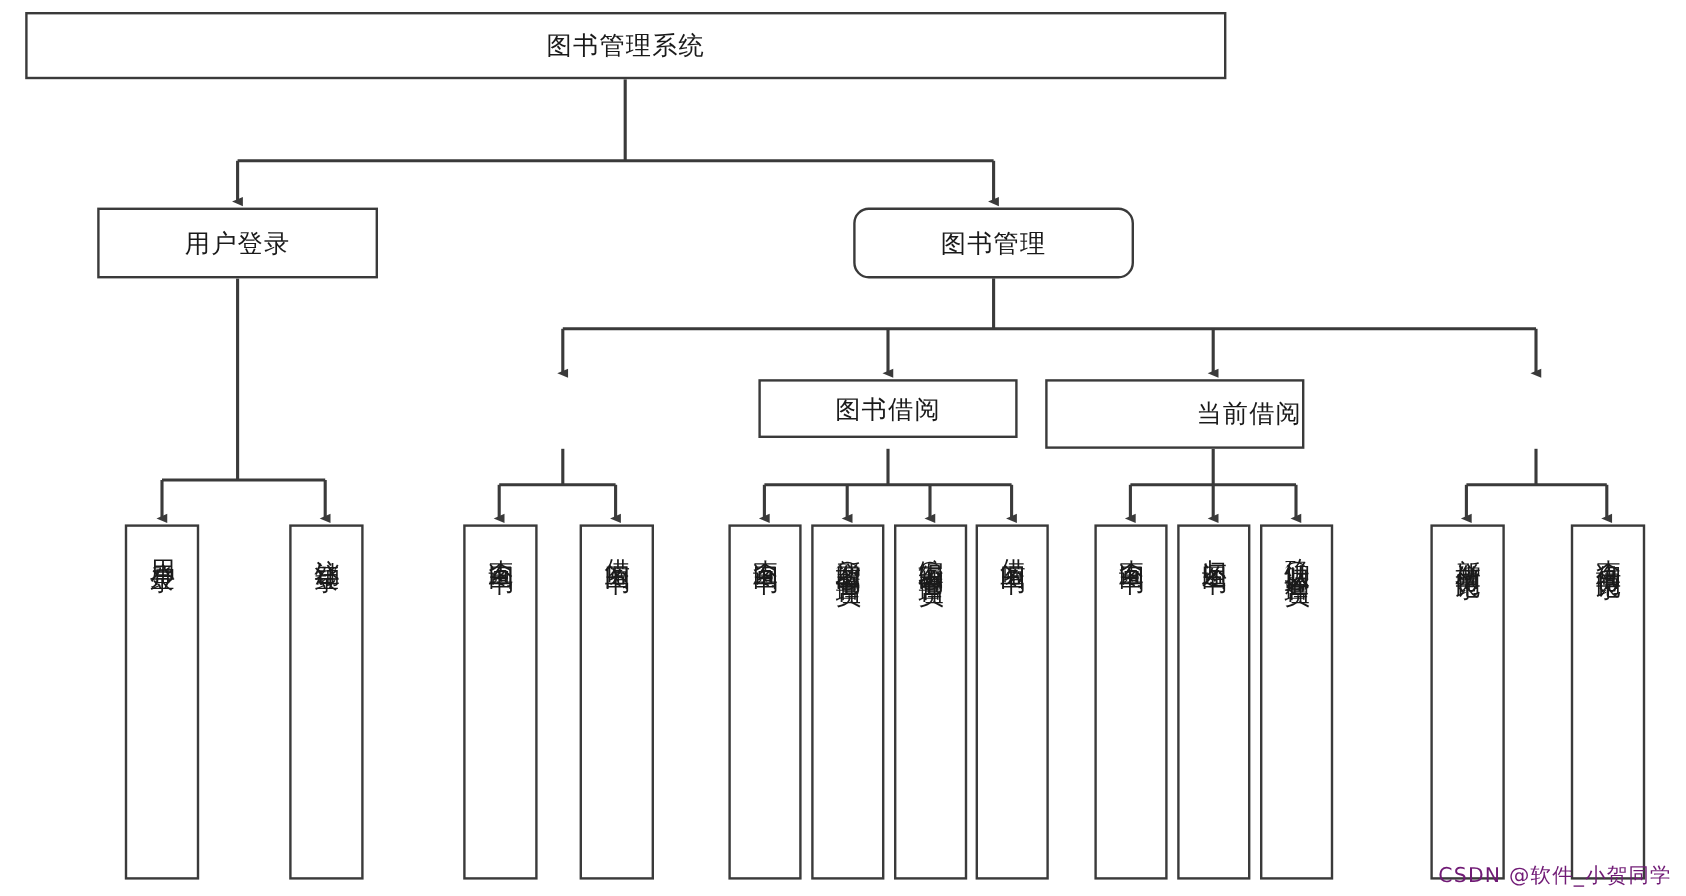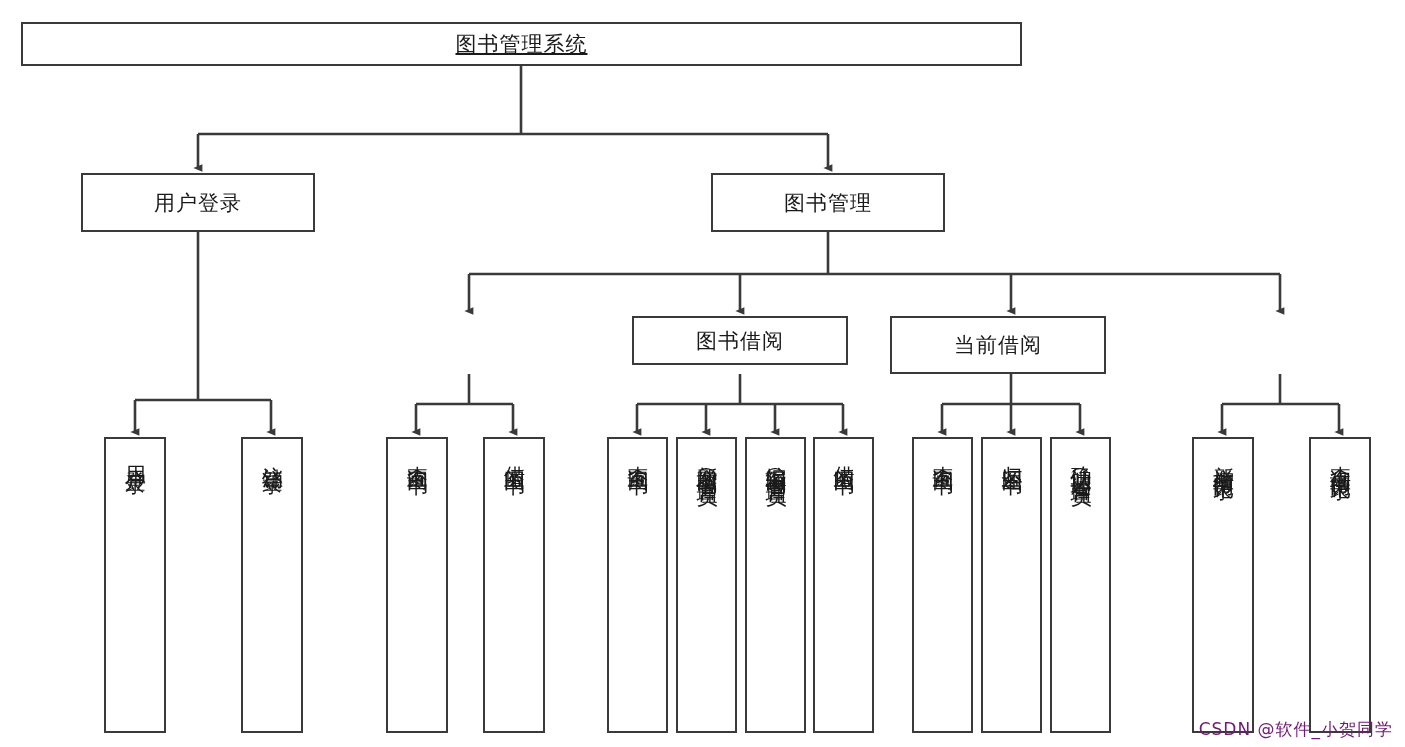--- a/index.html
+++ b/index.html
@@ -113,38 +113,38 @@
       <path d="M1011,404 L1011,432" marker-end="url(#arrow)"></path>
       <path d="M1080,404 L1080,432" marker-end="url(#arrow)"></path>
 
       <path d="M1280,374 L1280,404"></path>
       <path d="M1222,404 L1339,404"></path>
       <path d="M1222,404 L1222,432" marker-end="url(#arrow)"></path>
       <path d="M1339,404 L1339,432" marker-end="url(#arrow)"></path>
     </g>
   </svg>
 
-  <div class="node horiz" style="left:21px; top:22px; width:1001px; height:44px;text-decoration:underline;">
+  <div class="node horiz" style="left:21px; top:10px; width:1001px; height:56px;">
     <span class="hlabel">图书管理系统</span>
   </div>
 
   <div class="node horiz" style="left:81px; top:173px; width:234px; height:59px;">
     <span class="hlabel">用户登录</span>
   </div>
 
-  <div class="node horiz" style="left:711px; top:173px; width:234px; height:59px;">
+  <div class="node horiz" style="left:711px; top:173px; width:234px; height:59px;border-radius:13px;">
     <span class="hlabel">图书管理</span>
   </div>
 
 
   <div class="node horiz" style="left:632px; top:316px; width:216px; height:49px;">
     <span class="hlabel">图书借阅</span>
   </div>
 
-  <div class="node horiz" style="left:890px; top:316px; width:216px; height:58px;">
+  <div class="node horiz" style="left:871px; top:316px; width:216px; height:58px;justify-content:flex-end;">
     <span class="hlabel">当前借阅</span>
   </div>
 
 
   <div class="node vert" style="left:104px; top:437px; width:62px; height:296px;">
     <span class="vlabel">用户登录</span>
   </div>
 
   <div class="node vert" style="left:241px; top:437px; width:62px; height:296px;">
     <span class="vlabel">注销登录</span>

